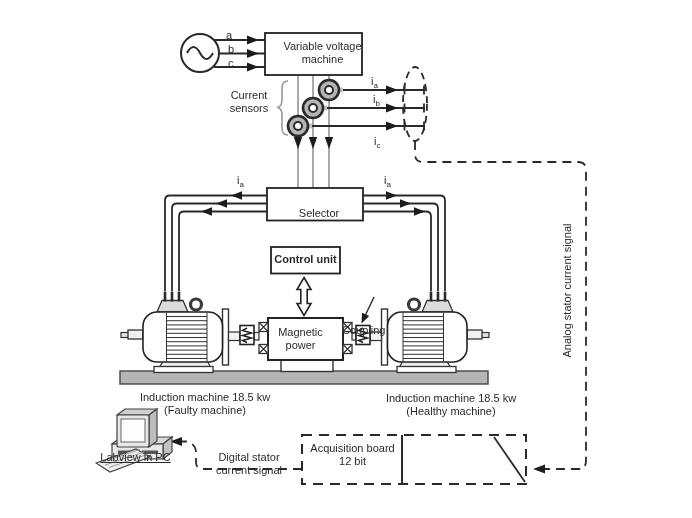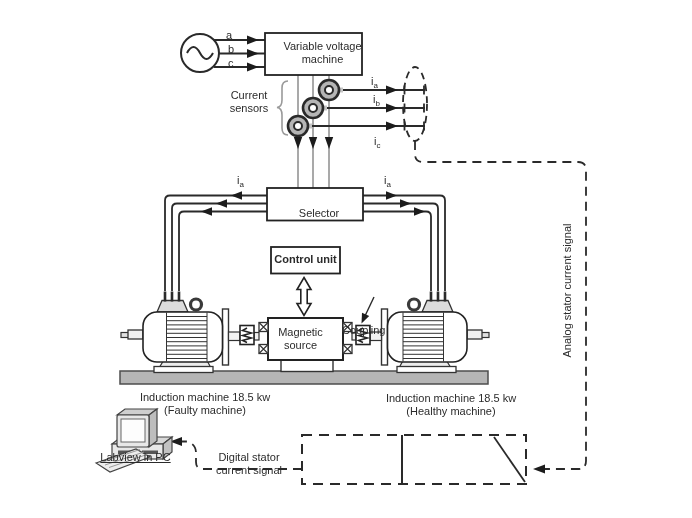--- a/index.html
+++ b/index.html
@@ -207,36 +207,40 @@
   <div class="lbl cur" style="left:374px;top:111px;margin-top:24px;"><span>i</span><sub>c</sub></div>
 
   <div class="lbl cur" style="left:237px;top:174px;"><span>i</span><sub>a</sub></div>
   <div class="lbl cur" style="left:384px;top:174px;"><span>i</span><sub>a</sub></div>
 
   <div class="lbl ctr" style="left:267px;top:207px;width:104px;">Selector</div>
   <div class="lbl ctr" style="left:271px;top:253px;width:69px;font-weight:bold;">Control unit</div>
 
   <div class="lbl ctr" style="left:268px;top:326px;width:65px;">
     <div>Magnetic</div>
-    <div>source</div>
+    <div>power</div>
   </div>
 
   <div class="lbl" style="left:342px;top:284px;margin-top:40px;">Coupling</div>
 
   <div class="lbl ctr" style="left:124px;top:391px;width:162px;">
     <div>Induction machine 18.5 kw</div>
     <div>(Faulty machine)</div>
   </div>
   <div class="lbl ctr" style="left:370px;top:392px;width:162px;">
     <div>Induction machine 18.5 kw</div>
     <div>(Healthy machine)</div>
   </div>
 
   <div class="lbl rot" style="left:487px;top:284px;width:160px;height:13px;">Analog stator current signal</div>
 
   <div class="lbl ctr" style="left:203px;top:451px;width:92px;text-align:center;">
     <div>Digital stator</div>
     <div>current signal</div>
   </div>
 
+  <div class="lbl ctr" style="left:304px;top:442px;width:97px;">
+    <div>Acquisition board</div>
+    <div>12 bit</div>
+  </div>
 
   <div class="lbl ctr" style="left:93px;top:451px;width:85px;text-decoration:underline;">Labview in PC</div>
 </div>
 
 </body></html>

